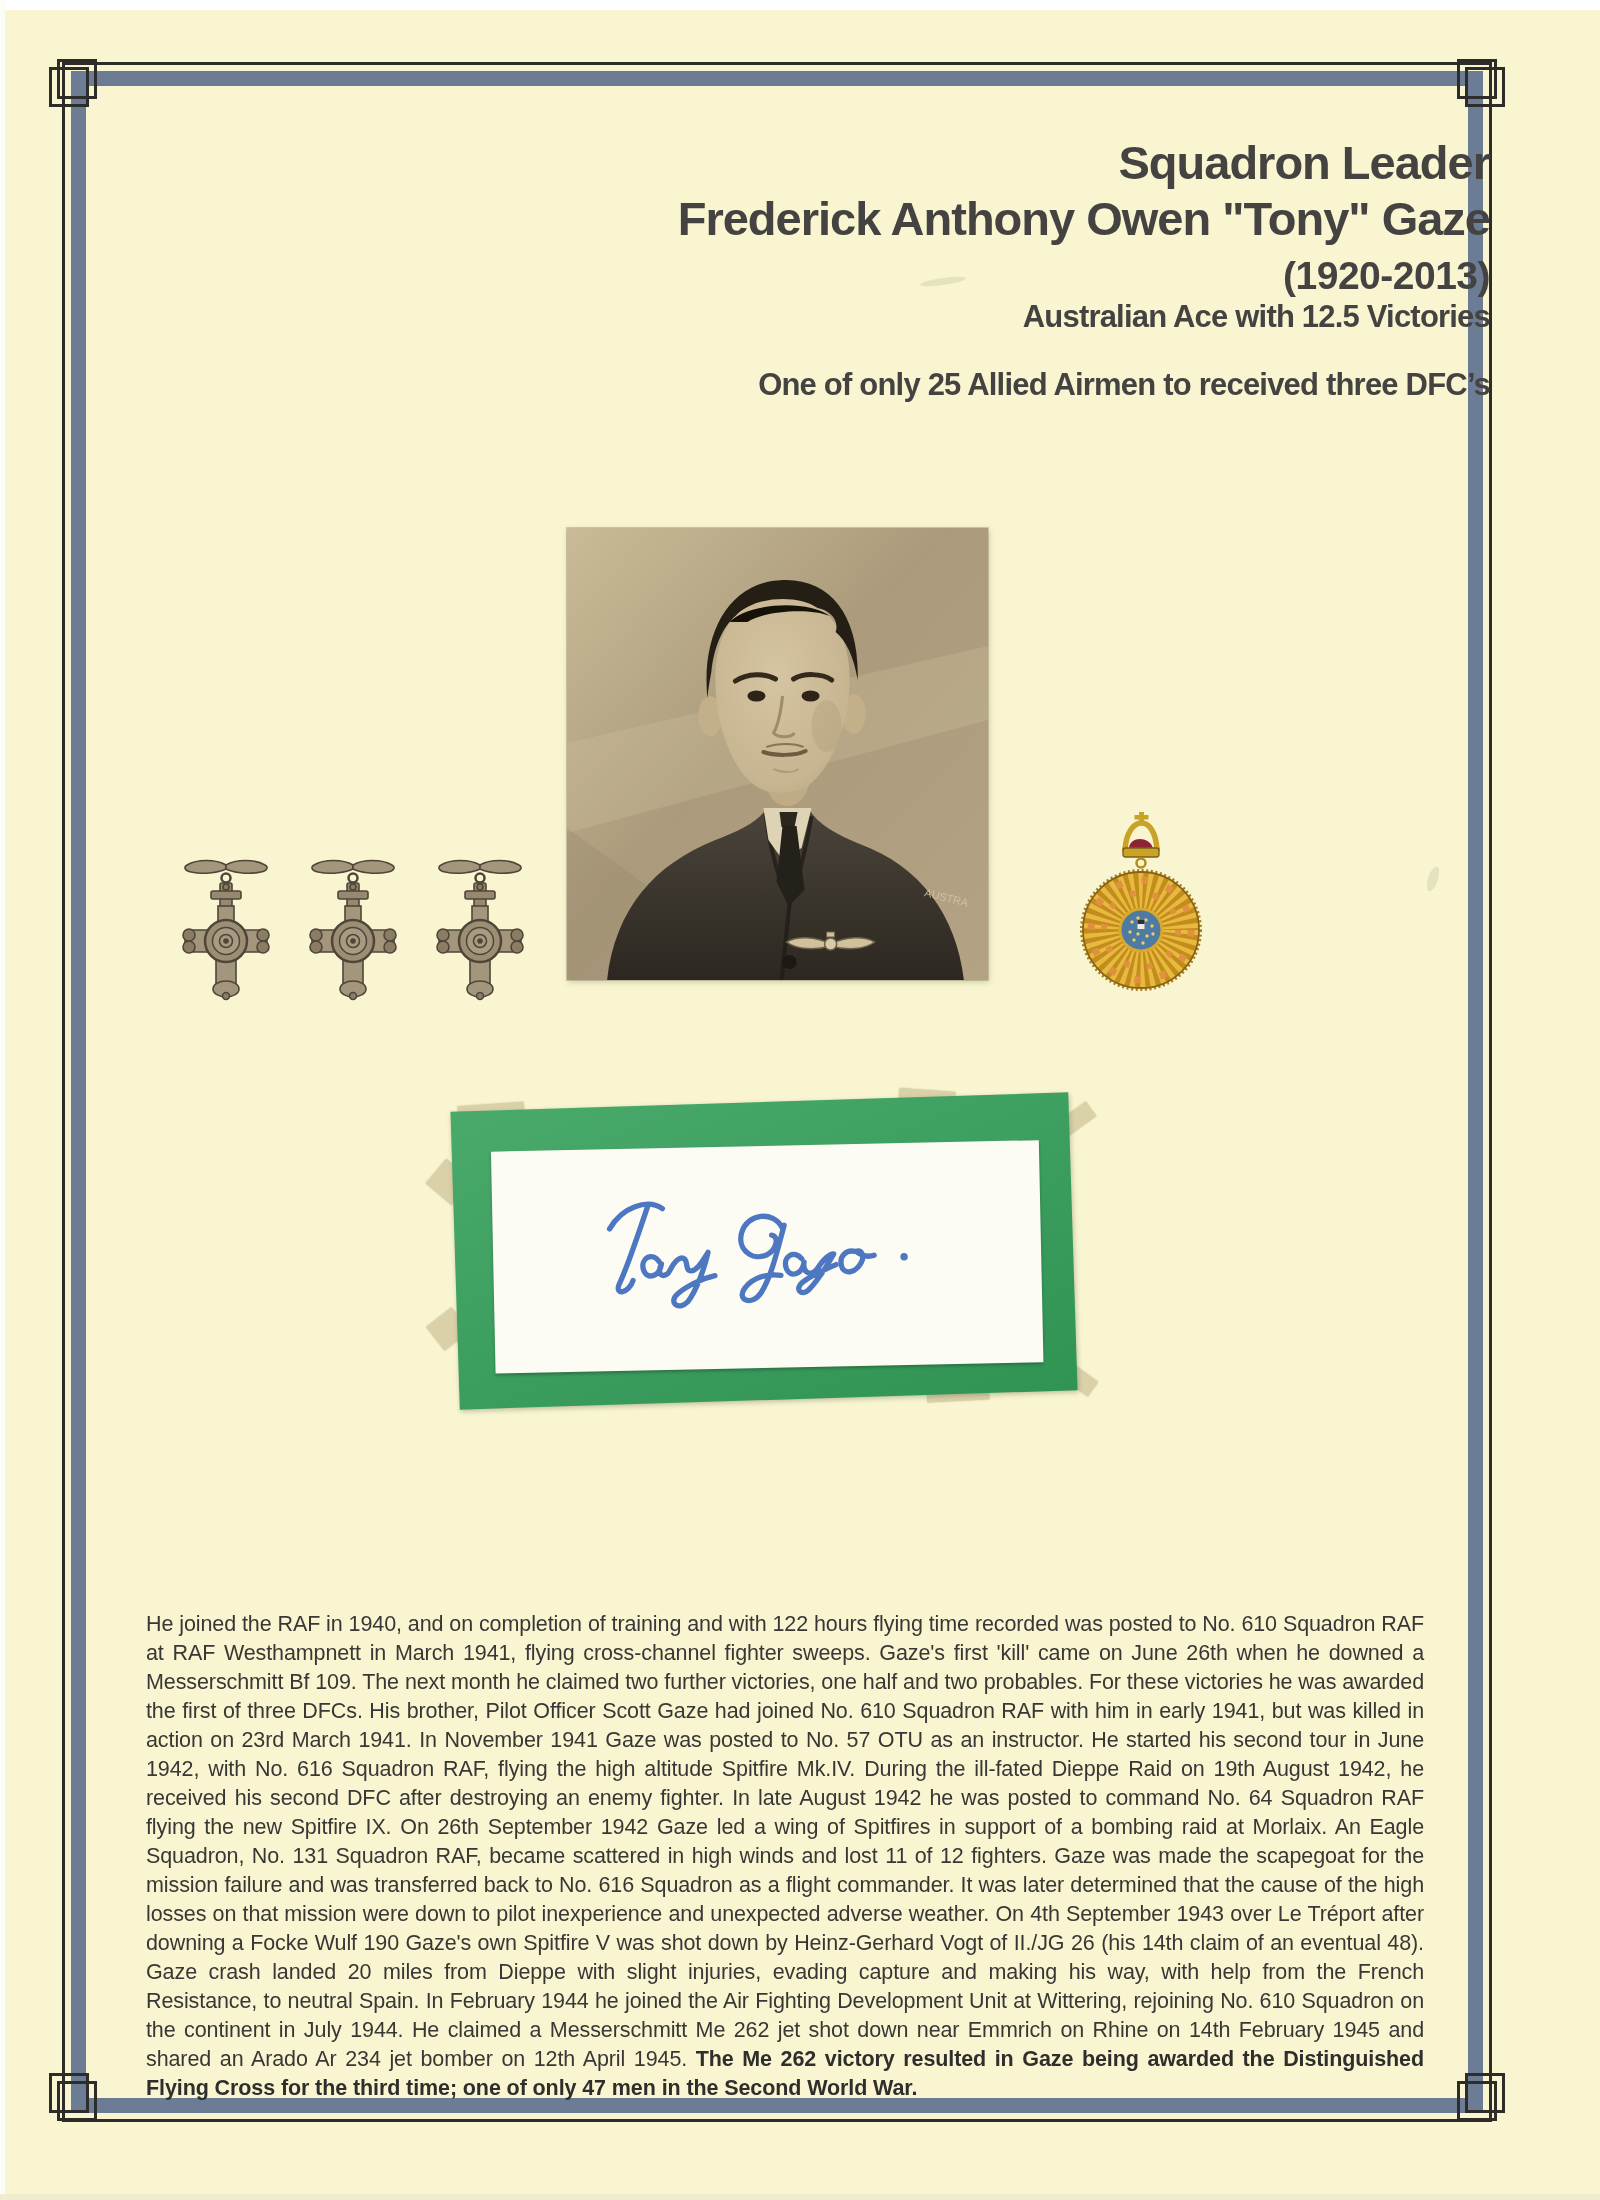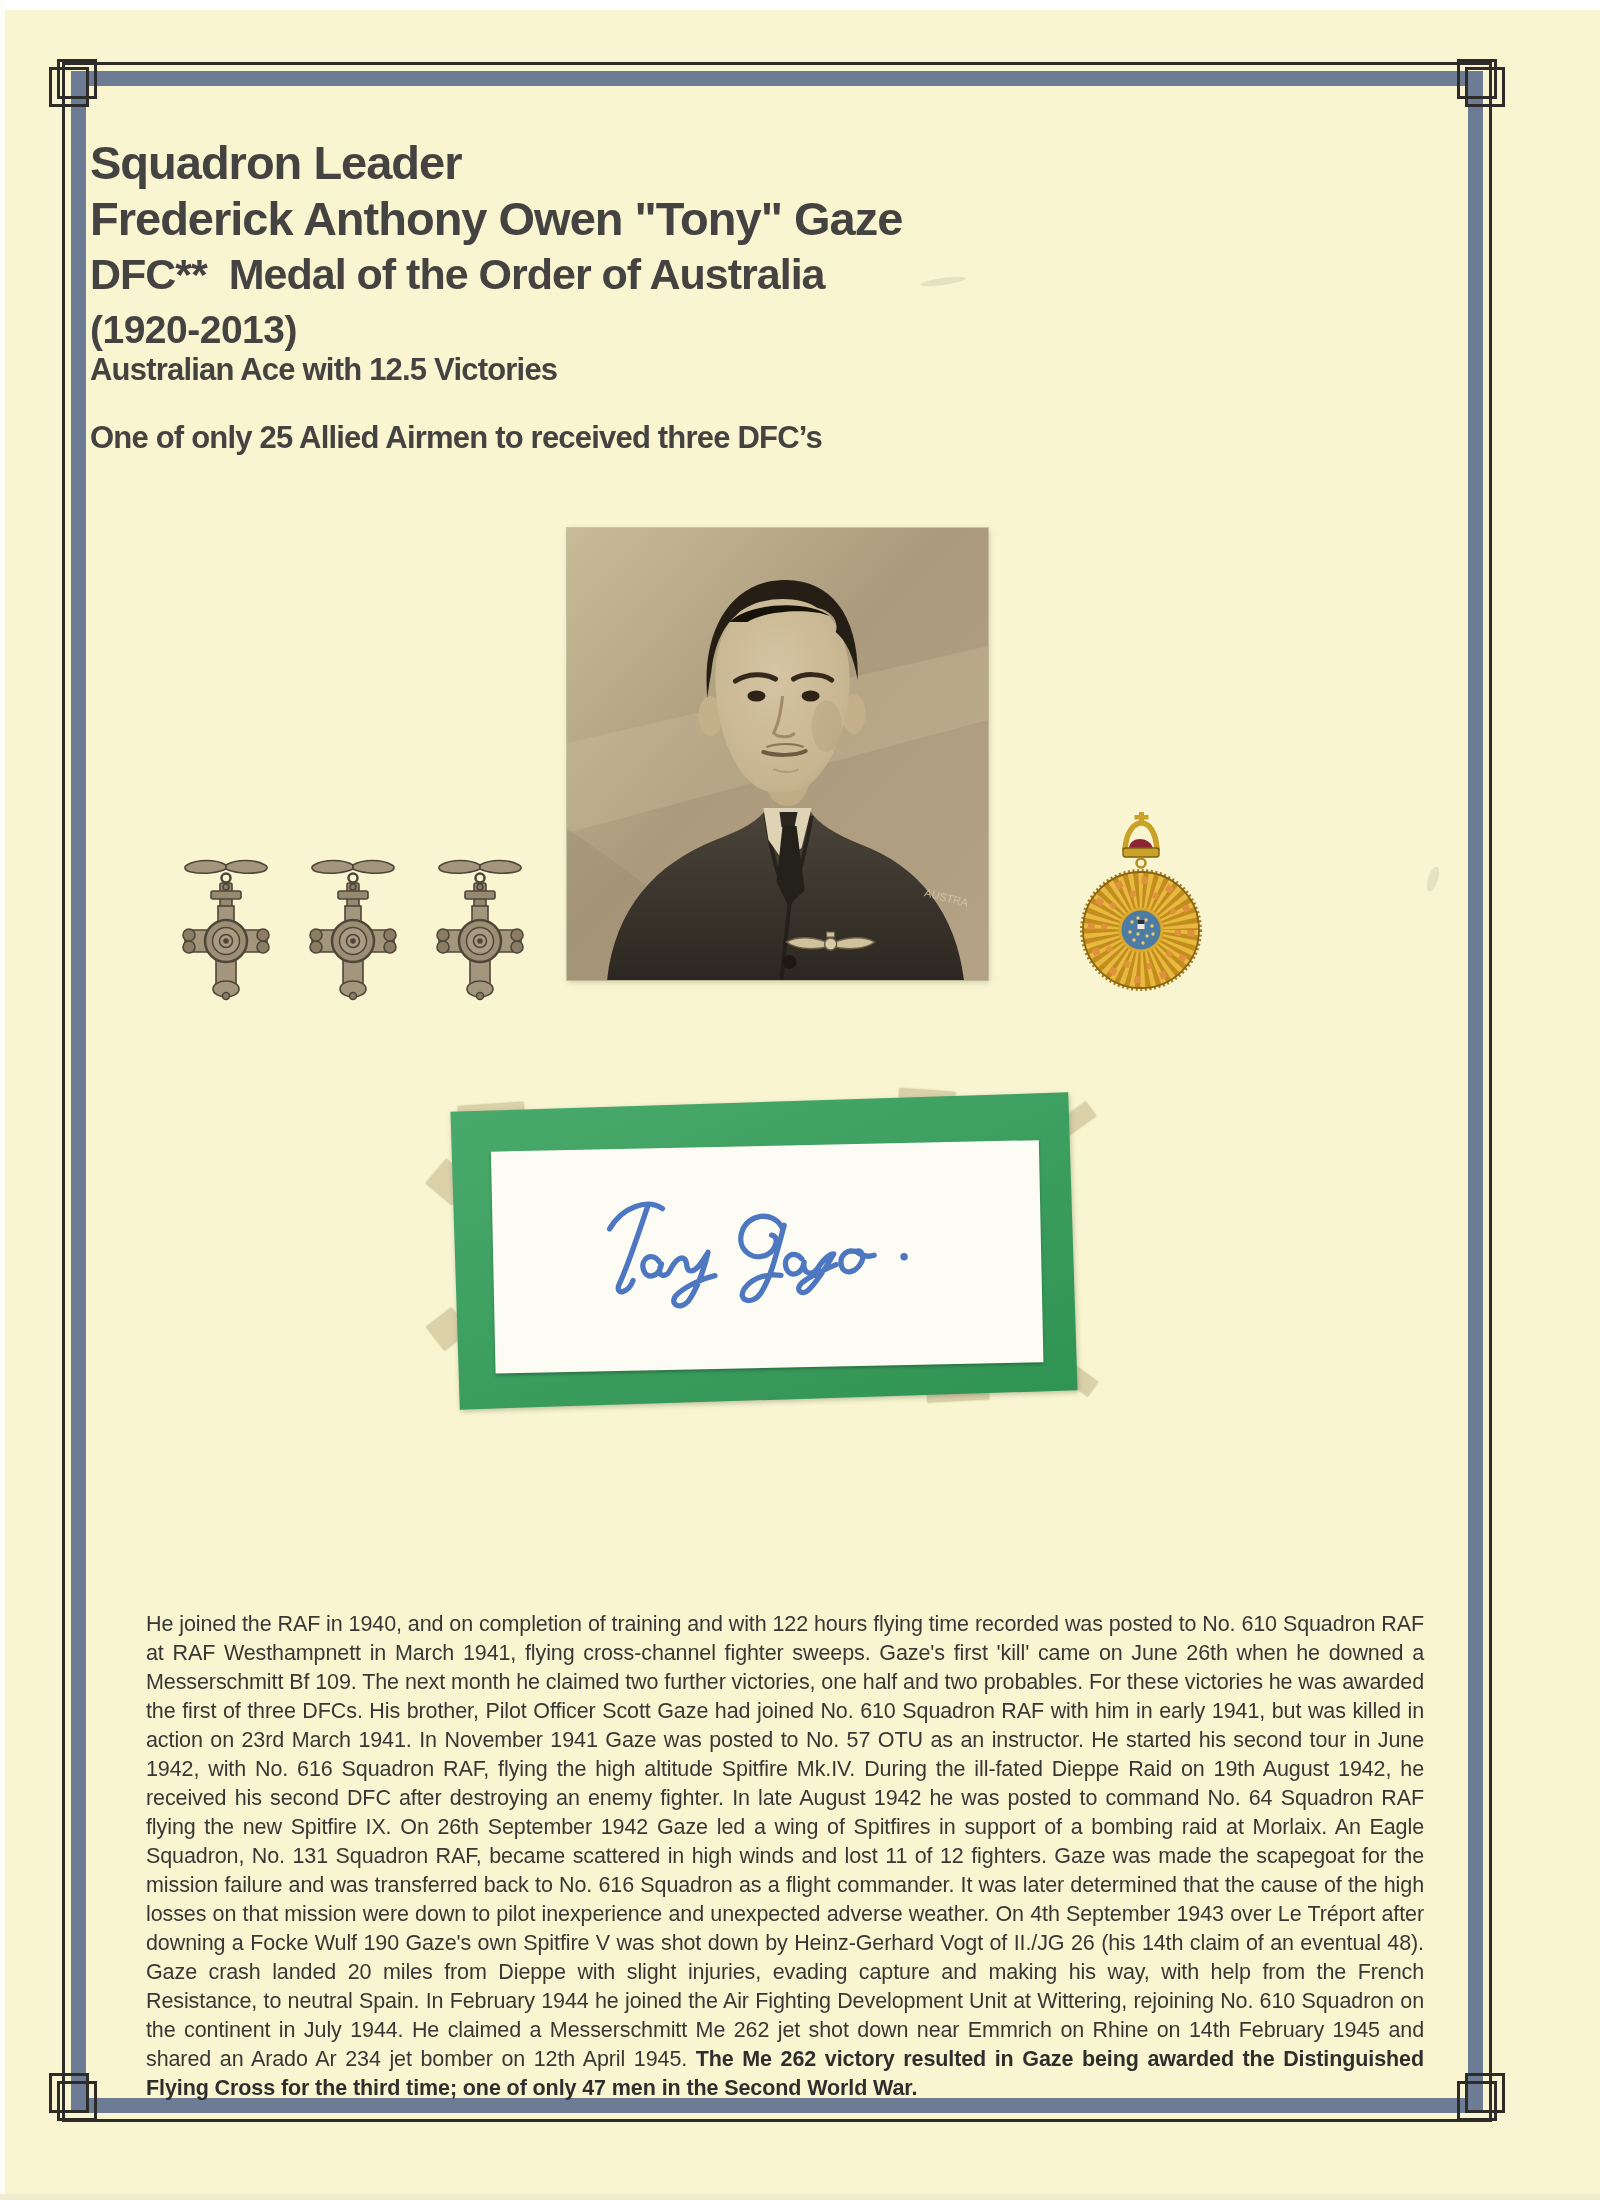--- a/index.html
+++ b/index.html
@@ -26,21 +26,21 @@
   .frame-band{position:absolute;left:71px;top:71px;width:1412px;height:2042px;
     border:15px solid var(--border_band);box-sizing:border-box;}
   .corner{position:absolute;width:40px;height:40px;border:3px solid var(--border_line);
     box-sizing:border-box;background:transparent;}
   .c-tl1{left:57px;top:59px;} .c-tl2{left:49px;top:67px;}
   .c-tr1{left:1457px;top:59px;} .c-tr2{left:1465px;top:67px;}
   .c-bl1{left:57px;top:2081px;} .c-bl2{left:49px;top:2073px;}
   .c-br1{left:1457px;top:2081px;} .c-br2{left:1465px;top:2073px;}
 
   
-  .hdr{position:absolute;left:90px;top:136px;width:1400px;text-align:left;
+  .hdr{position:absolute;left:90px;top:136px;width:1400px;text-align:right;
     color:var(--heading_text);font-weight:bold;}
   .h-line1{font-size:47px;line-height:1.15;letter-spacing:-1px;}
   .h-line2{font-size:47px;line-height:1.15;letter-spacing:-1px;margin-top:2px;}
   .h-line3{font-size:43px;line-height:1.15;letter-spacing:-1px;margin-top:4px;white-space:pre-wrap;}
   .h-years{font-size:39px;line-height:1.15;letter-spacing:-0.5px;margin-top:8px;}
   .h-sub1{font-size:31px;line-height:1.15;letter-spacing:-0.8px;}
   .h-sub2{font-size:31px;line-height:1.15;letter-spacing:-0.8px;margin-top:32px;}
 
   
   .dfc{position:absolute;top:858px;width:92px;height:145px;}
@@ -98,21 +98,20 @@
   <div class="corner c-tr1"></div>
   <div class="corner c-tr2"></div>
   <div class="corner c-bl1"></div>
   <div class="corner c-bl2"></div>
   <div class="corner c-br1"></div>
   <div class="corner c-br2"></div>
 
   <header class="hdr">
     <div class="h-line1">Squadron Leader</div>
     <div class="h-line2">Frederick Anthony Owen "Tony" Gaze</div>
-    <div class="h-line3">DFC**  Medal of the Order of Australia</div>
     <div class="h-years">(1920-2013)</div>
     <div class="h-sub1">Australian Ace with 12.5 Victories</div>
     <div class="h-sub2">One of only 25 Allied Airmen to received three DFC’s</div>
   </header>
 
   <svg width="0" height="0" style="position:absolute" aria-hidden="true">
     <defs>
       <g id="dfc-sym" stroke="#4f463a" stroke-width="1.6" fill="#a4967c">
         <path d="M46,7 C36,1 17,1 7,7 C3,9 5,13 11,14 C25,17 40,14 46,11 Z"></path>
         <path d="M46,7 C56,1 75,1 85,7 C89,9 87,13 81,14 C67,17 52,14 46,11 Z"></path>

